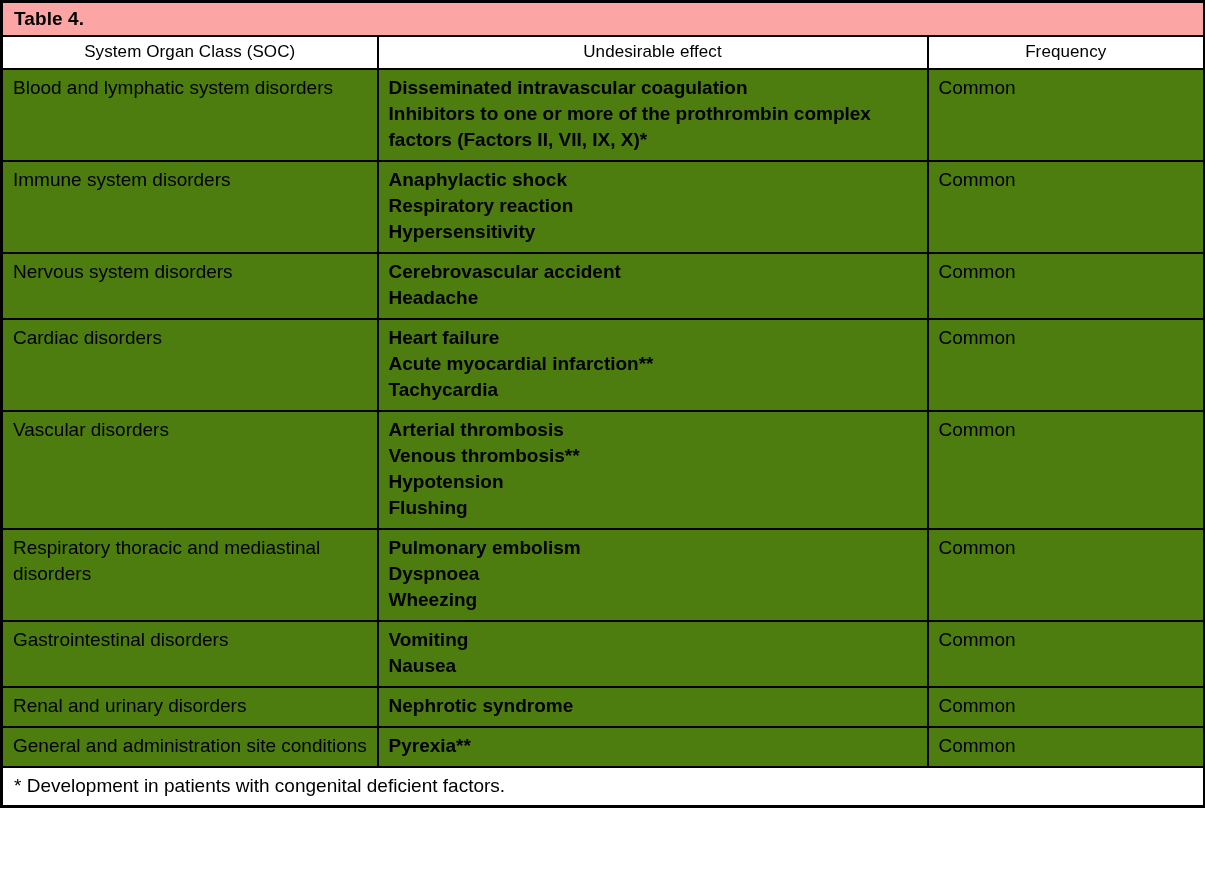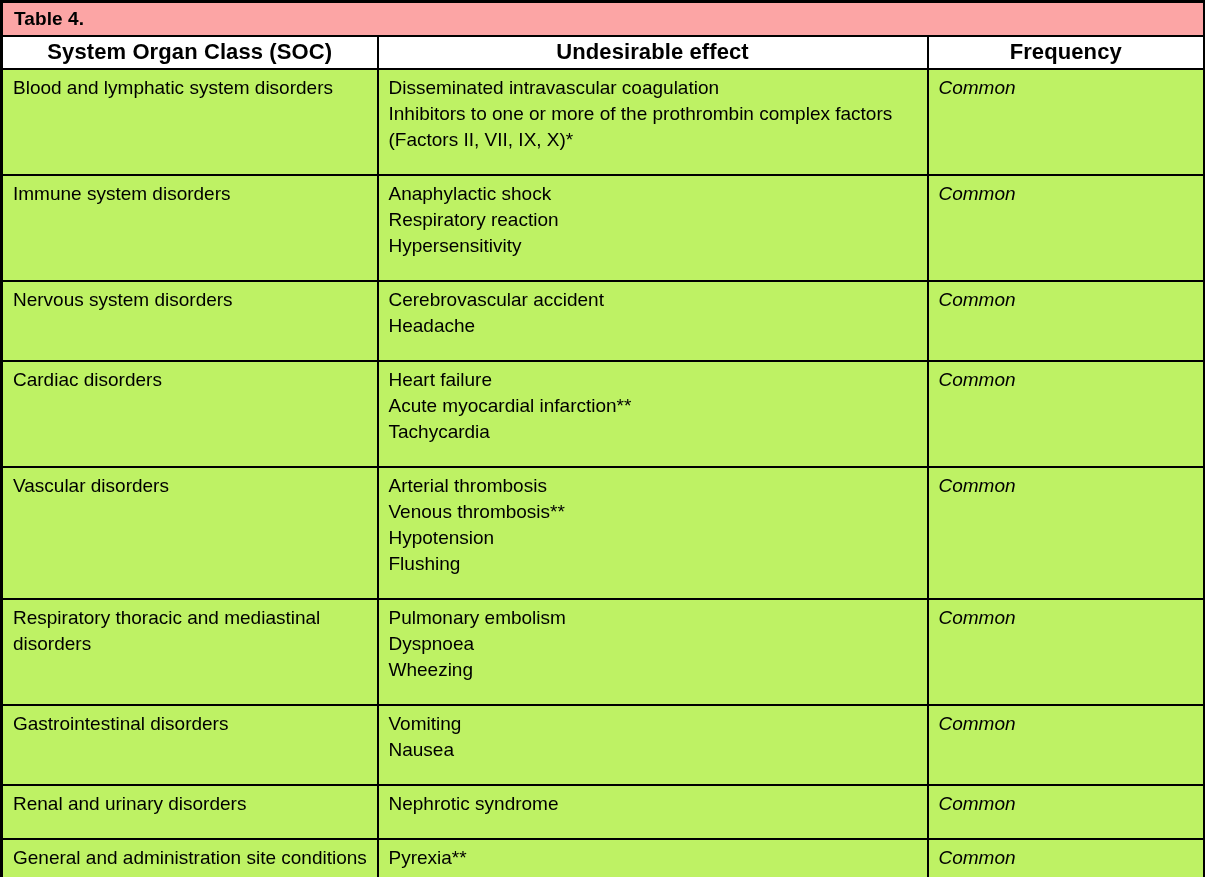--- a/index.html
+++ b/index.html
@@ -46,51 +46,51 @@
     line-height: 21px;
     padding: 5px 0 6px 11px;
     text-align: left;
     letter-spacing: 0.1px;
   }
 
   
   tr.head-row th {
     border: 2px solid #000000;
     border-top: none;
-    font-weight: bold;
-    font-size: 22px;
+    font-weight: normal;
+    font-size: 17px;
     line-height: 22px;
     padding: 4px 6px 5px 6px;
     text-align: center;
     vertical-align: middle;
     background: #ffffff;
     letter-spacing: 0.1px;
   }
   tr.head-row th.first { border-left: none; }
   tr.head-row th.last  { border-right: none; text-align: center; }
 
   
   tr.body-row td {
     border: 2px solid #000000;
     font-size: 19px;
     line-height: 26px;
     font-weight: normal;
-    padding: 5px 8px 21px 10px;
+    padding: 5px 8px 7px 10px;
     text-align: left;
     vertical-align: top;
-    background: #bef264;
+    background: #4d7c0f;
   }
   tr.body-row td.first { border-left: none; }
-  tr.body-row td.last  { border-right: none; font-style: italic; }
+  tr.body-row td.last  { border-right: none; }
 
   td.cell-soc  { padding-left: 11px; }
   td.cell-eff  { padding-left: 10px; }
   td.cell-freq { padding-left: 9px; }
 
-  .eff-line { display: block; white-space: normal; }
+  .eff-line { display: block; white-space: normal; font-weight: bold; }
 
   
   tr.foot-row td {
     border: none;
     border-top: 2px solid #000000;
     font-size: 19px;
     line-height: 27px;
     padding: 4px 8px 6px 11px;
     text-align: left;
     vertical-align: top;

